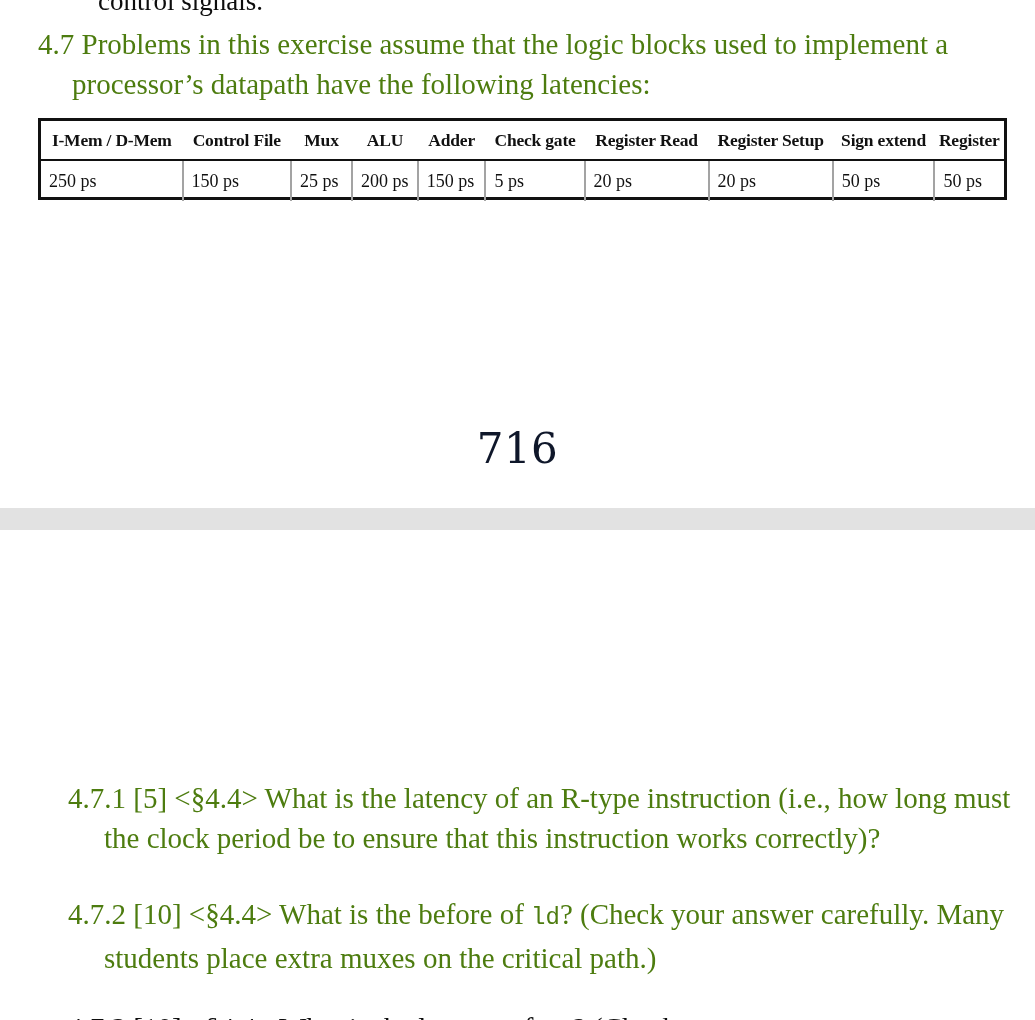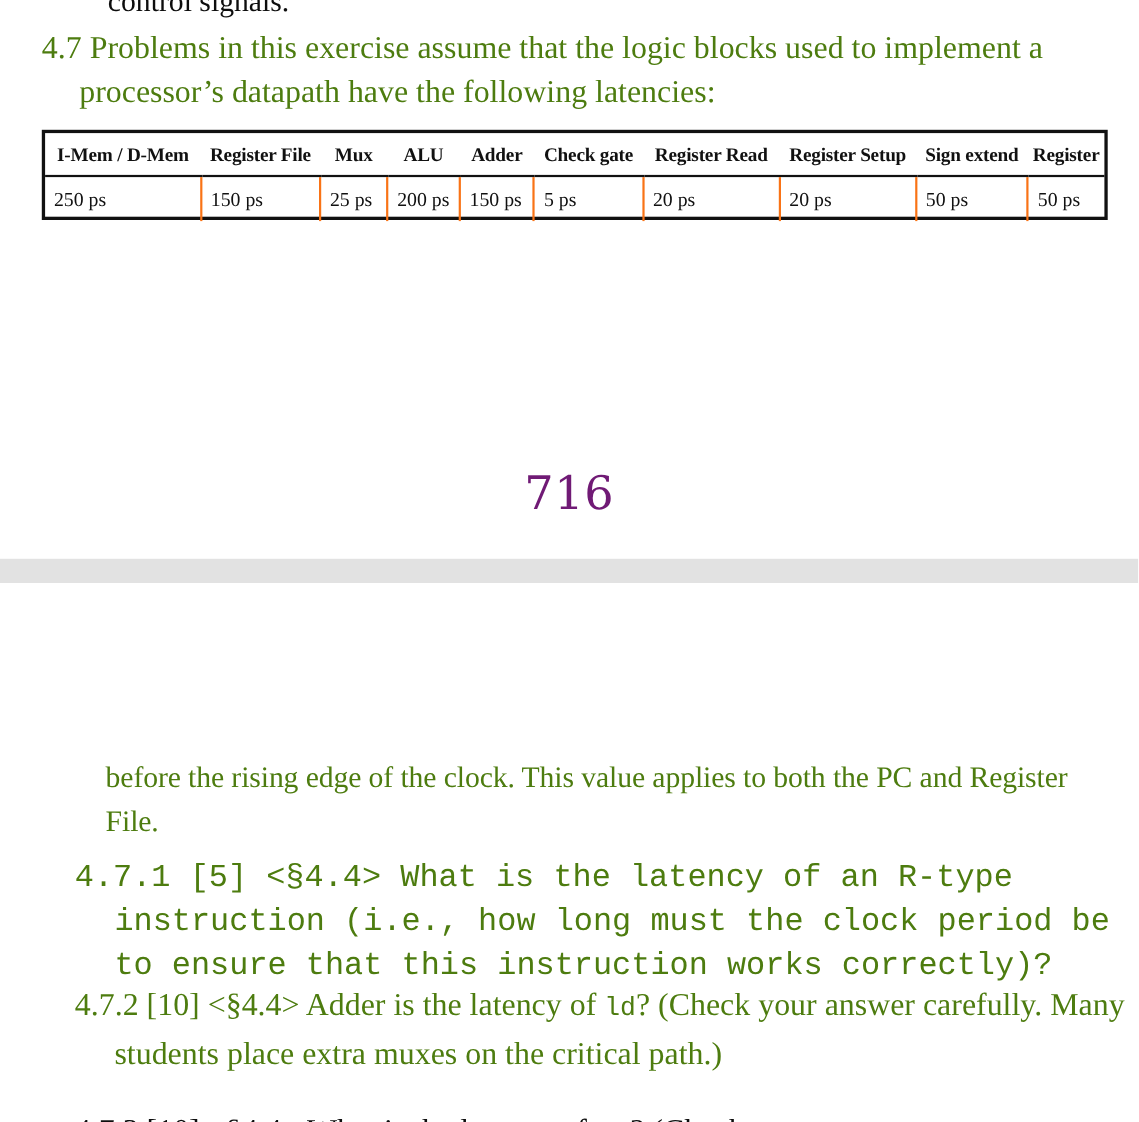--- a/index.html
+++ b/index.html
@@ -85,21 +85,21 @@
     white-space: nowrap;
     letter-spacing: -0.2px;
     font-family: "Liberation Serif", "DejaVu Serif", serif;
     margin-left: 24px;
   }
   #latency-table td {
     font-size: 18px;
     text-align: left;
     padding: 0 0 0 8px;
     height: 40px;
-    border-right: 2px solid #f97316;
+    border-right: 2px solid #a3a3a3;
     white-space: nowrap;
     font-family: "Liberation Serif", "DejaVu Serif", serif;
   }
   #latency-table td:last-child { border-right: 0; }
 
   
   #para-register {
     left: 96px;
     top: 286px;
     width: 880px;
@@ -107,21 +107,21 @@
 
   
   #folio {
     position: absolute;
     left: 0;
     top: 424px;
     width: 1035px;
     text-align: center;
     font-family: "DejaVu Serif", "Liberation Serif", serif;
     font-size: 42px;
-    color: #701a75;
+    color: #0f172a;
     letter-spacing: 0.5px;
   }
 
   
   #page-gap {
     position: absolute;
     left: 0;
     top: 508px;
     width: 1035px;
     height: 22px;
@@ -141,21 +141,21 @@
     width: 930px;
     font-size: 29px;
     line-height: 40px;
     text-indent: -0px;
     padding-left: 36px;
   }
   .question > .qnum {
     margin-left: -36px;
   }
 
-  #q-4-7-1 { top: 778px; font-family: Liberation Mono, monospace; }
+  #q-4-7-1 { top: 778px; }
   #q-4-7-2 { top: 894px; }
 
   code, .mono {
     font-family: "Liberation Mono", "DejaVu Sans Mono", monospace;
     font-size: 24px;
     letter-spacing: 0;
     margin-top: 36px;
   }
 
   
@@ -177,21 +177,21 @@
 
   <div id="clip-top" class="scan">control signals.</div>
 
   <div id="intro-4-7" class="scan"><span>4.7</span> <span>Problems in this exercise assume that the logic blocks used to implement a processor’s datapath have the following latencies:</span></div>
 
   <div id="latency-table">
     <table>
       <thead>
         <tr>
           <th style="width:14.9%">I-Mem / D-Mem</th>
-          <th style="width:11.3%">Register File</th>
+          <th style="width:11.3%">Control File</th>
           <th style="width:6.2%">Mux</th>
           <th style="width:6.7%">ALU</th>
           <th style="width:6.9%">Adder</th>
           <th style="width:10.3%">Check gate</th>
           <th style="width:13.0%">Register Read</th>
           <th style="width:13.0%">Register Setup</th>
           <th style="width:10.6%">Sign extend</th>
           <th style="width:7.1%">Register</th>
         </tr>
       </thead>
@@ -210,21 +210,20 @@
         </tr>
       </tbody>
     </table>
   </div>
 
 
   <div id="folio">716</div>
 
   <div id="page-gap"></div>
 
-  <div id="para-before" class="scan body-text">before the rising edge of the clock. This value applies to both the PC and Register File.</div>
 
   <div id="q-4-7-1" class="question scan"><span class="qnum">4.7.1 [5] &lt;§4.4&gt; </span><span>What is the latency of an R-type instruction (i.e., how long must the clock period be to ensure that this instruction works correctly)?</span></div>
 
-  <div id="q-4-7-2" class="question scan"><span class="qnum">4.7.2 [10] &lt;§4.4&gt; </span><span>Adder is the latency of </span><code class="mono">ld</code><span>? (Check your answer carefully. Many students place extra muxes on the critical path.)</span></div>
+  <div id="q-4-7-2" class="question scan"><span class="qnum">4.7.2 [10] &lt;§4.4&gt; </span><span>What is the before of </span><code class="mono">ld</code><span>? (Check your answer carefully. Many students place extra muxes on the critical path.)</span></div>
 
   <div id="clip-bottom" class="scan">4.7.3 [10] &lt;§4.4&gt; What is the latency of sw? (Check</div>
 
 </div>
 
 </body></html>

